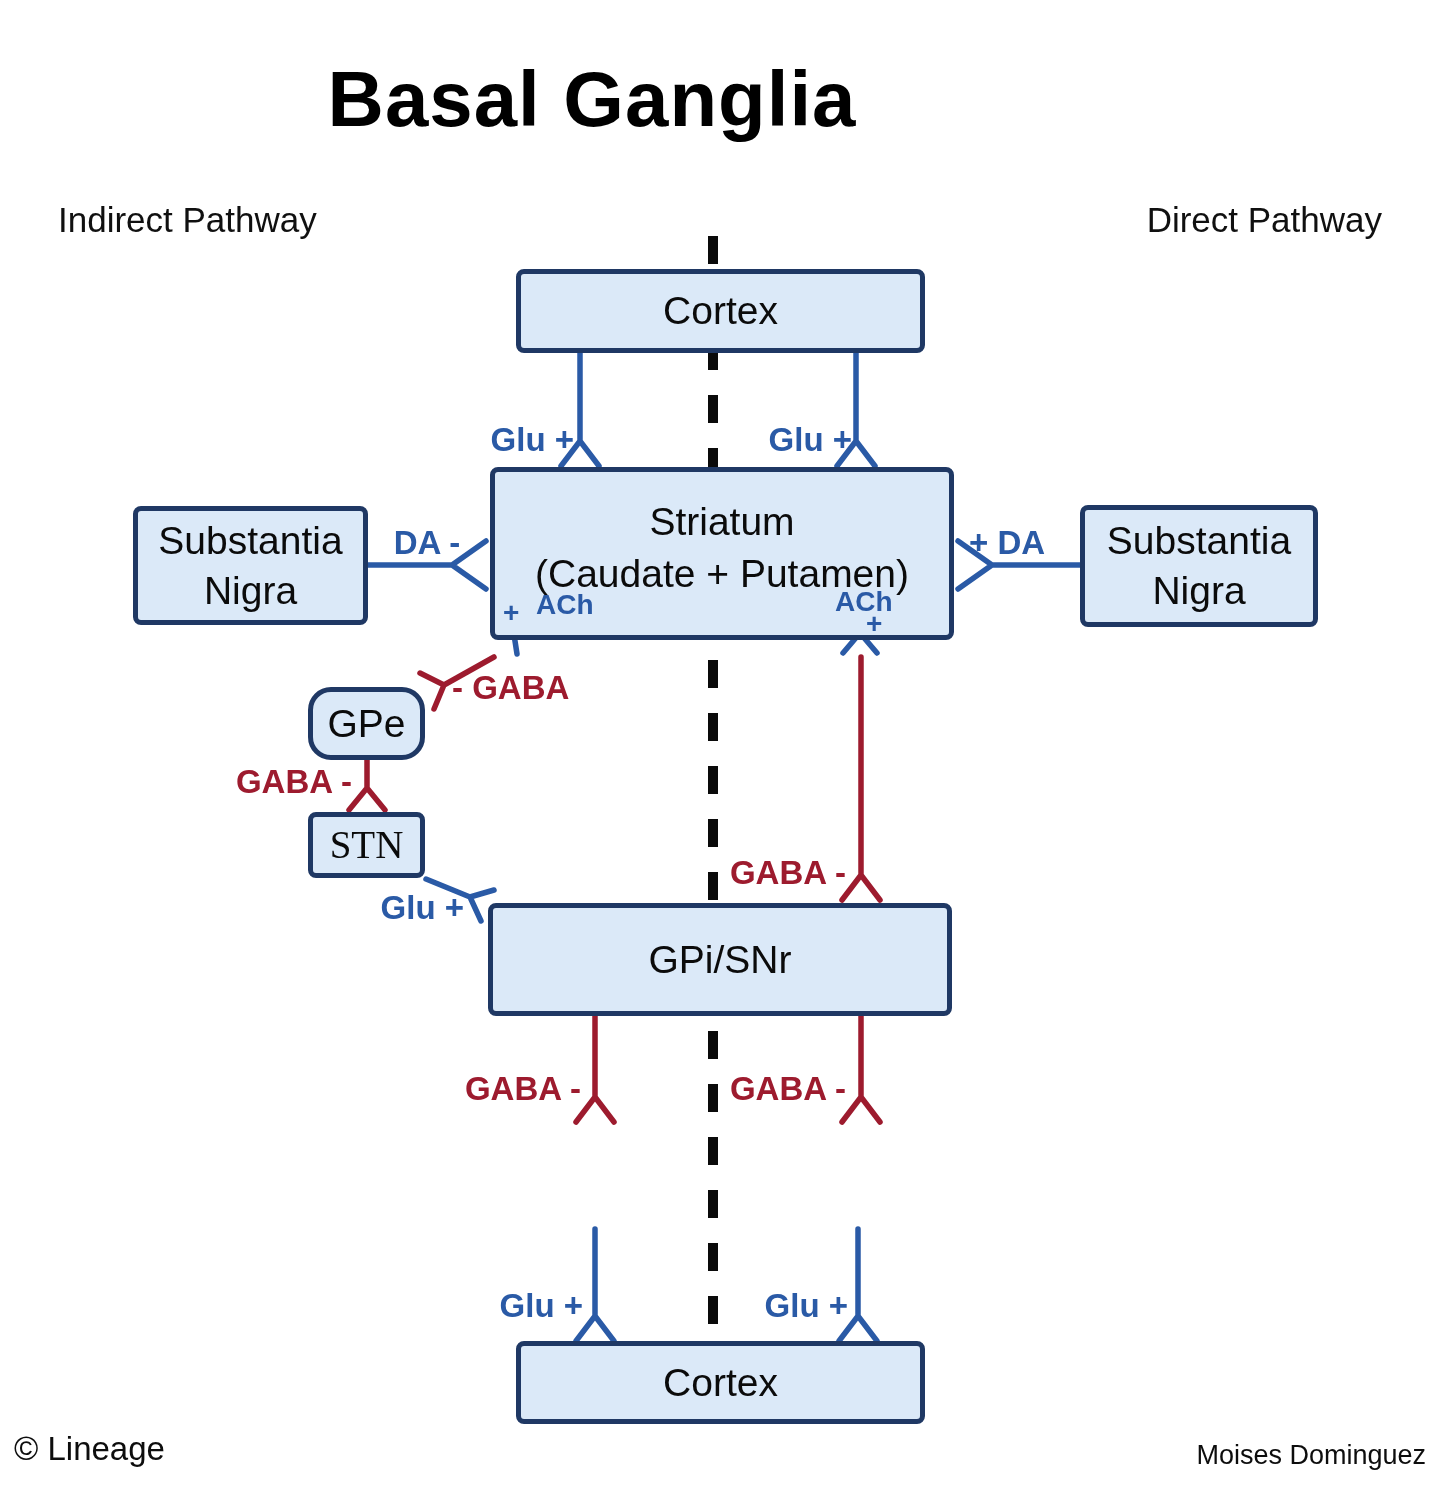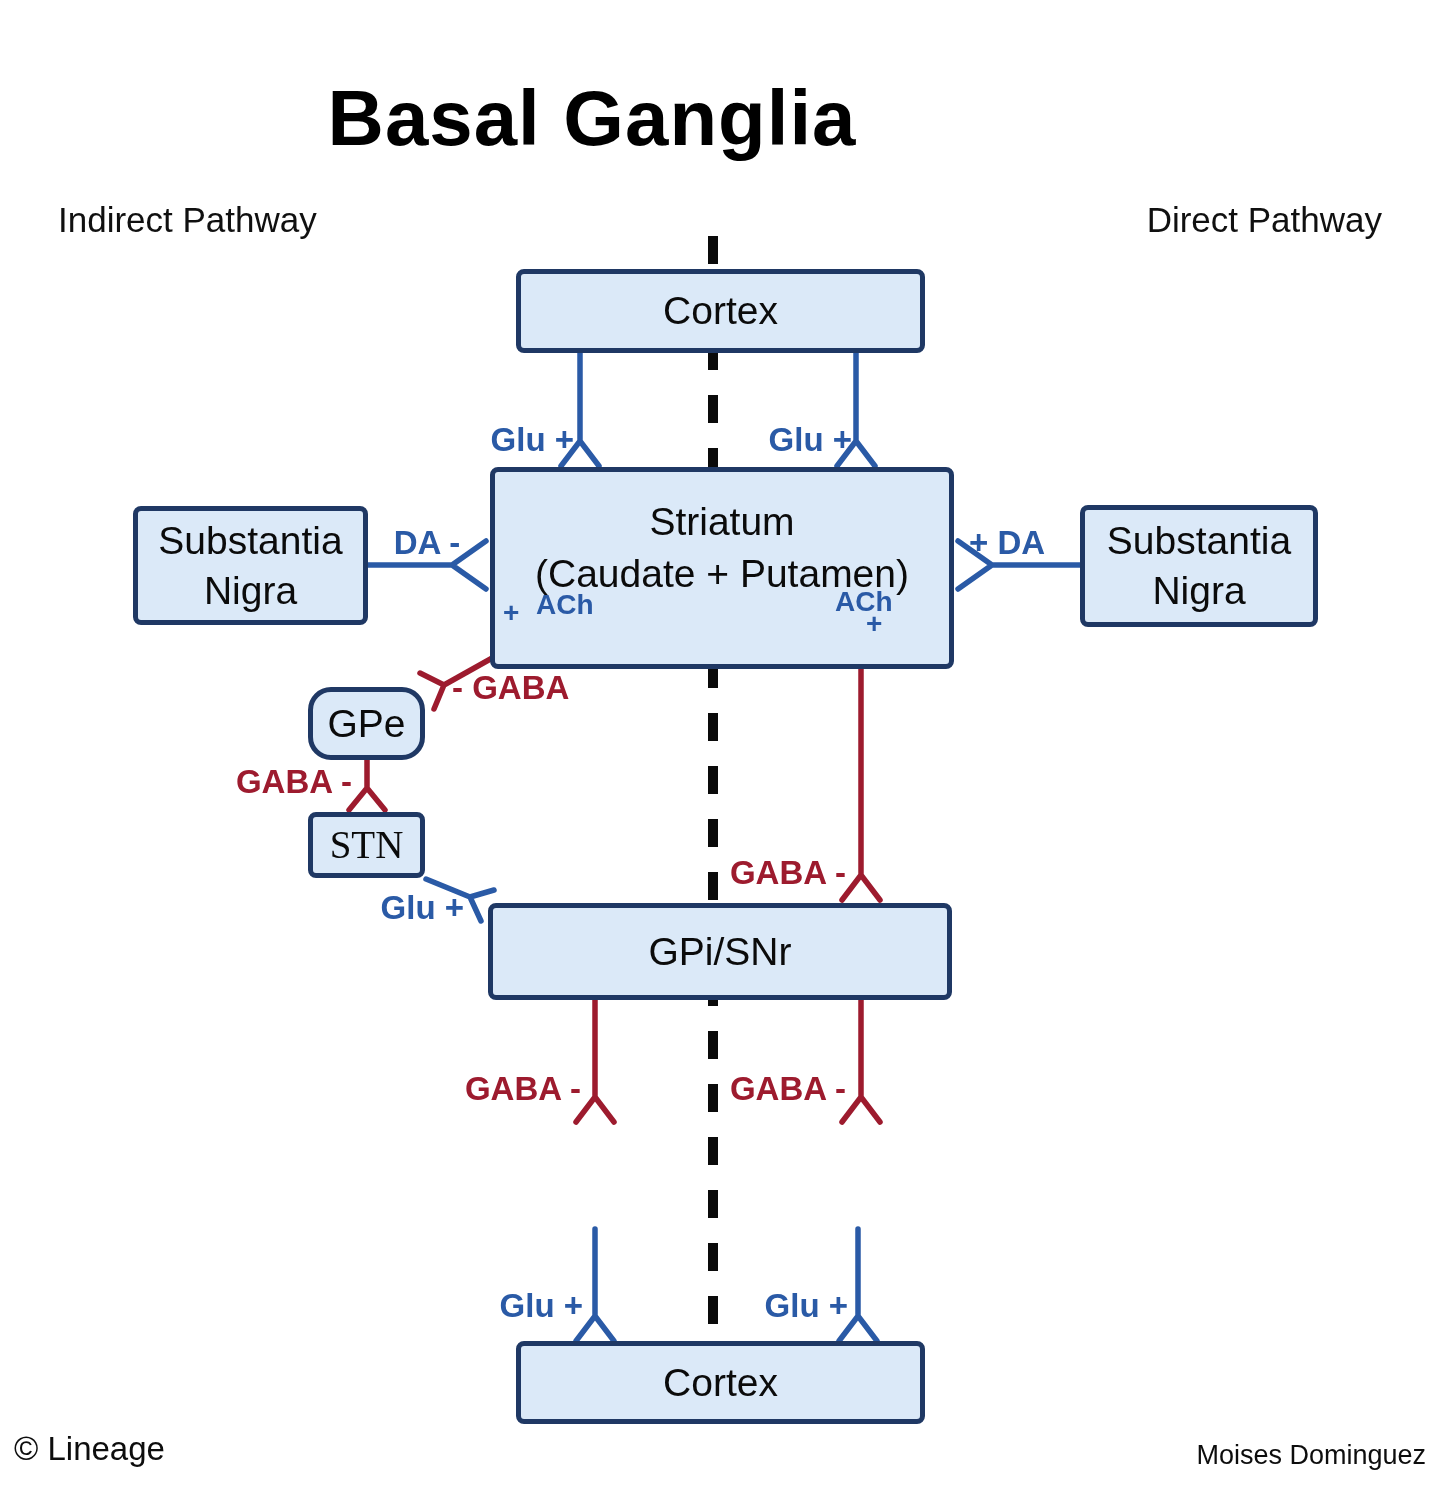--- a/index.html
+++ b/index.html
@@ -9,21 +9,21 @@
     --inhibitory-red:#9d1b2e;
     --divider-black:#0a0a0a;
     --text-black:#0b0b0b;
   }
   html,body{margin:0;padding:0;background:#fff;}
   .canvas{
     position:relative;width:1440px;height:1485px;background:#ffffff;
     font-family:"Liberation Sans",sans-serif;overflow:hidden;
   }
   .title{
-    position:absolute;left:0;top:73px;width:1184px;text-align:center;
+    position:absolute;left:0;top:54px;width:1184px;text-align:center;
     font-size:78px;font-weight:700;color:#000;letter-spacing:1px;
   }
   .pathway{
     position:absolute;top:200px;font-size:35px;color:#101010;
   }
   .pathway.left{left:58px;}
   .pathway.right{right:58px;}
   svg.layer{position:absolute;left:0;top:0;width:1440px;height:1485px;}
   svg .wire{fill:none;stroke-width:5.5;stroke-linecap:round;stroke-linejoin:round;}
   svg .blue{stroke:var(--excitatory-blue);}
@@ -78,21 +78,21 @@
     <path class="wire red" d="M367 760 L367 788 M349 810 L367 788 L385 810"></path>
     <path class="wire red" d="M861 657 L861 875 M842 900 L861 875 L880 900"></path>
     <path class="wire red" d="M595 1000 L595 1097 M576 1122 L595 1097 L614 1122"></path>
     <path class="wire red" d="M861 1000 L861 1097 M842 1122 L861 1097 L880 1122"></path>
   </svg>
 
   <div class="node" style="left:516px;top:269px;width:409px;height:84px;">
     <span>Cortex</span>
   </div>
 
-  <div class="node" style="left:490px;top:467px;width:464px;height:202px;justify-content:flex-start;padding-top:24px;line-height:52px;">
+  <div class="node" style="left:490px;top:467px;width:464px;height:173px;justify-content:flex-start;padding-top:24px;line-height:52px;">
     <span>Striatum</span>
     <span>(Caudate + Putamen)</span>
   </div>
 
   <div class="node" style="left:133px;top:506px;width:235px;height:119px;">
     <span>Substantia</span>
     <span>Nigra</span>
   </div>
 
   <div class="node" style="left:1080px;top:505px;width:238px;height:122px;">
@@ -101,21 +101,21 @@
   </div>
 
   <div class="node" style="left:308px;top:687px;width:117px;height:73px;border-radius:23px;">
     <span>GPe</span>
   </div>
 
   <div class="node" style="left:308px;top:812px;width:117px;height:66px;font-family:Liberation Serif, serif;">
     <span>STN</span>
   </div>
 
-  <div class="node" style="left:488px;top:903px;width:464px;height:97px;">
+  <div class="node" style="left:488px;top:903px;width:464px;height:113px;">
     <span>GPi/SNr</span>
   </div>
 
 
   <div class="node" style="left:516px;top:1341px;width:409px;height:83px;">
     <span>Cortex</span>
   </div>
 
   <div class="nt blue right" style="left:454px;top:421px;width:120px;">Glu +</div>
   <div class="nt blue right" style="left:730px;top:421px;width:122px;">Glu +</div>

